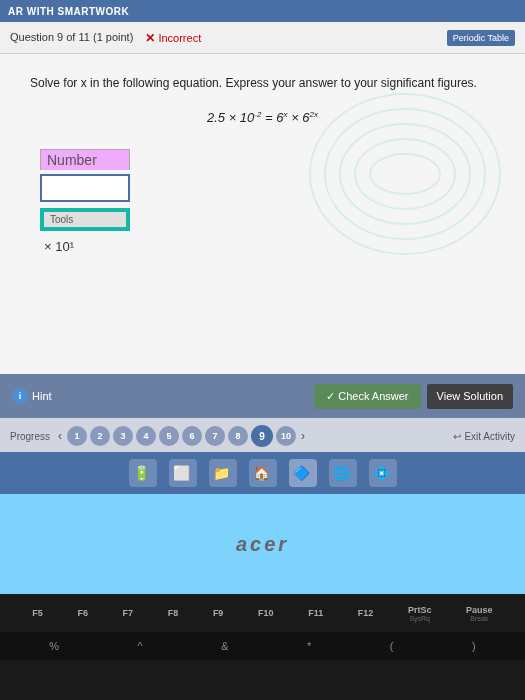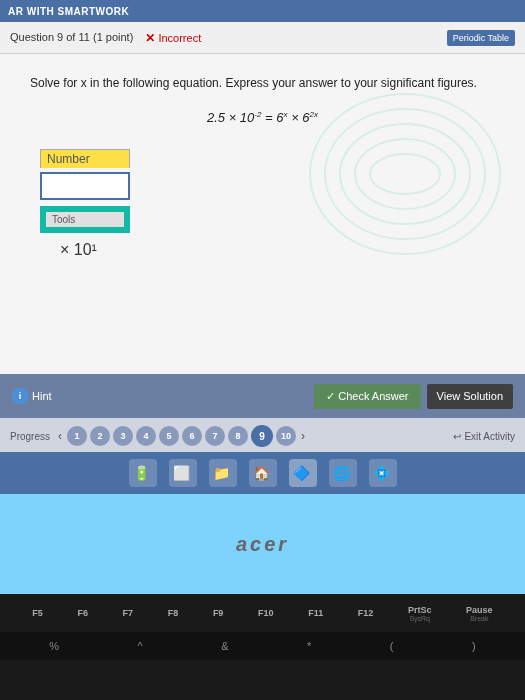--- a/index.html
+++ b/index.html
@@ -104,54 +104,54 @@
 
     
     .answer-section {
       display: flex;
       flex-direction: column;
       gap: 4px;
       margin-left: 10px;
     }
 
     .number-label {
-      font-size: 12px;
+      font-size: 14px;
       color: #555;
-      background: #fde047;
+      background: #f0abfc;
       border: 1px solid #aaa;
       padding: 2px 6px;
       width: 90px;
       border-bottom: none;
     }
 
     .input-box {
       width: 90px;
       height: 28px;
       border: 2px solid #4a6fa5;
       background: white;
       outline: none;
       font-size: 12px;
       padding: 2px 4px;
     }
 
     .tools-label {
       font-size: 10px;
       color: #555;
       background: #e0e0e0;
-      border: 6px solid #14b8a6;
+      border: 4px solid #14b8a6;
       padding: 2px 6px;
       width: 90px;
       margin-top: 2px;
     }
 
     .power-label {
-      font-size: 16px;
+      font-size: 13px;
       color: #333;
       margin-top: 4px;
-      margin-left: 20px;
+      margin-left: 4px;
     }
 
     
     .action-bar {
       background: #6b7fa3;
       height: 44px;
       display: flex;
       align-items: center;
       padding: 0 12px;
       justify-content: space-between;

